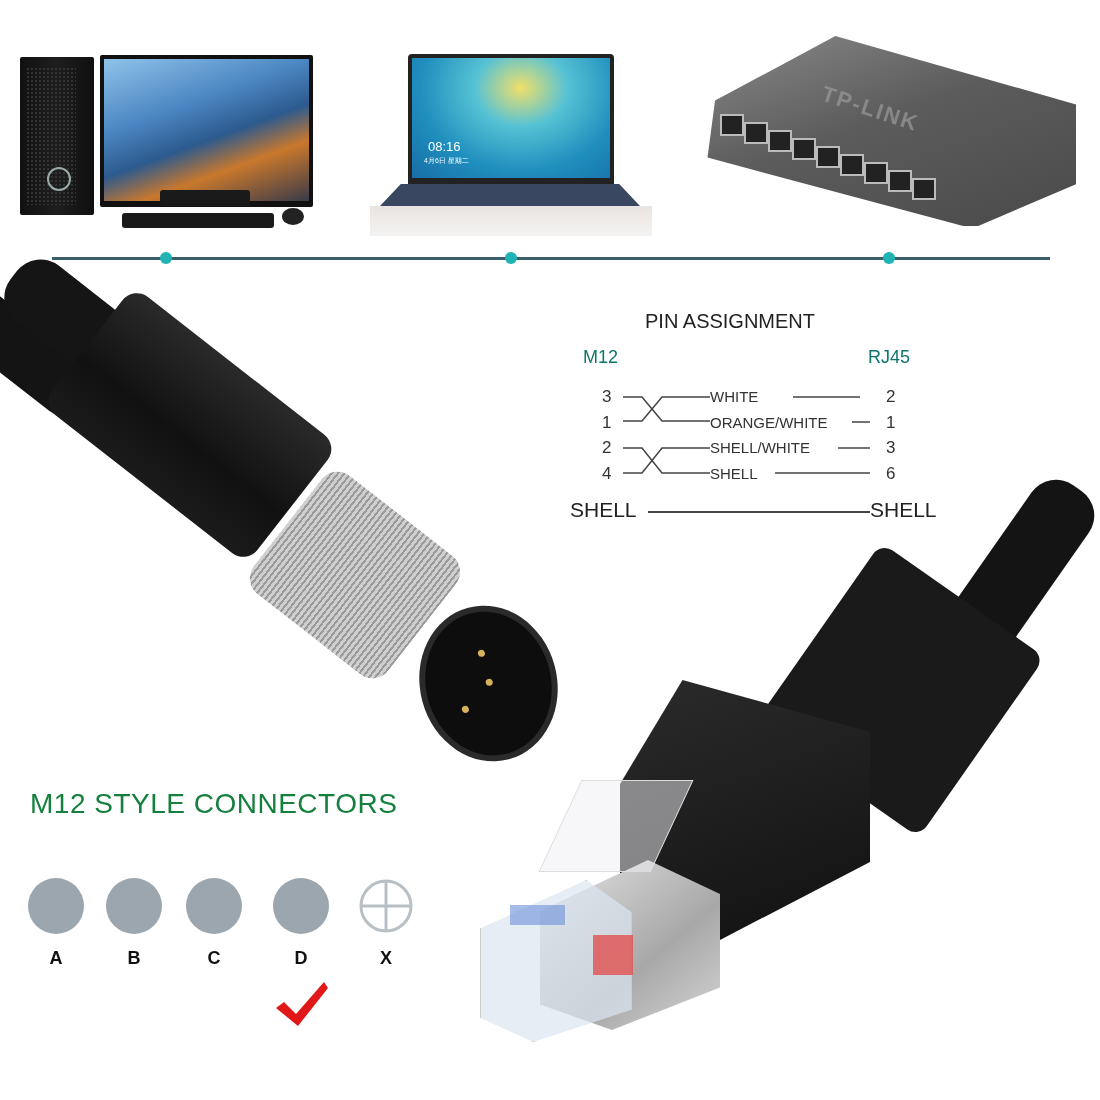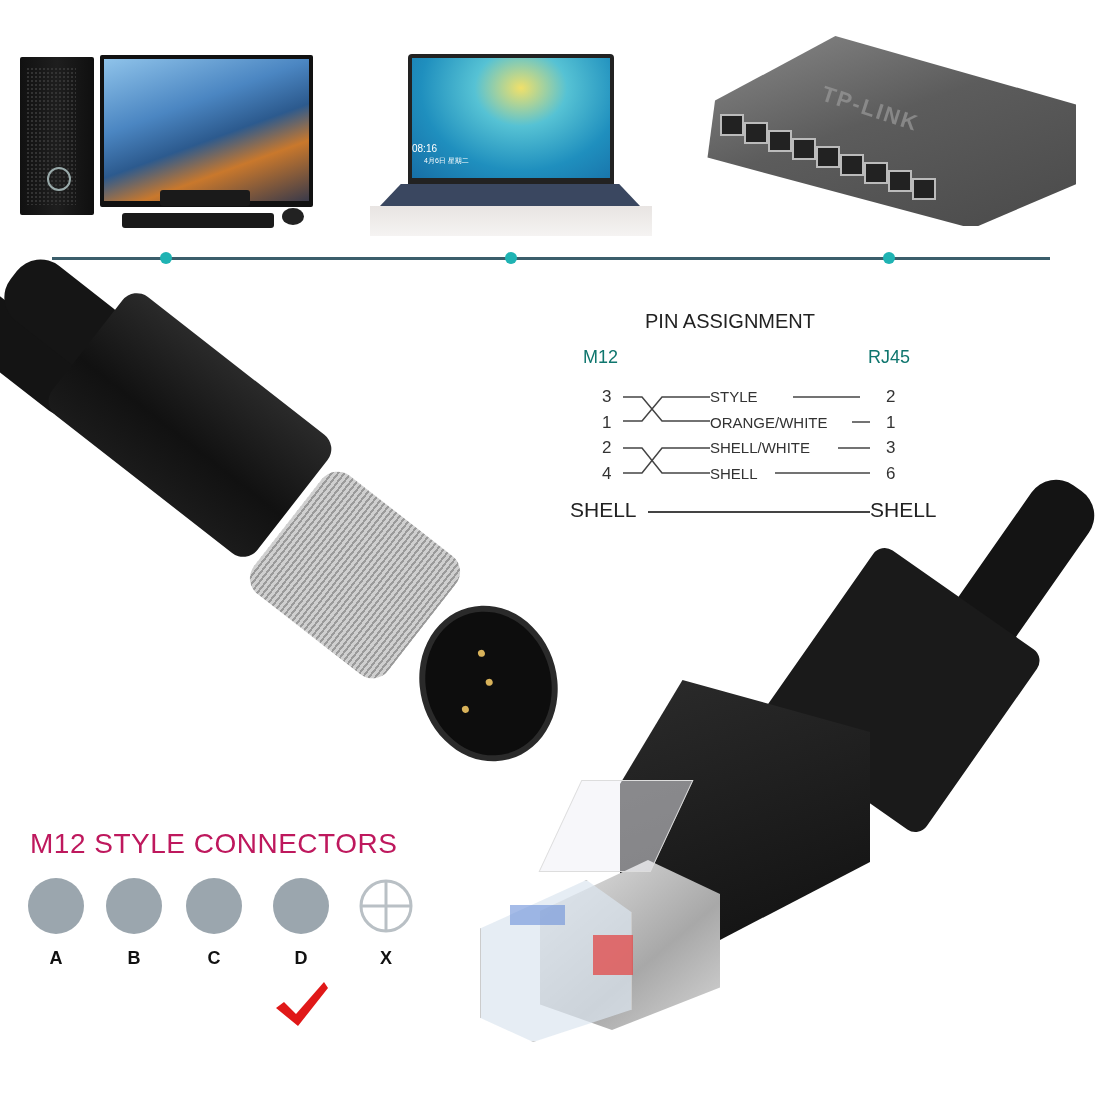--- a/index.html
+++ b/index.html
@@ -11,21 +11,21 @@
   .tower .dots { position:absolute; left:6px; top:10px; right:18px; bottom:10px; background-image:radial-gradient(#333 1px, transparent 1.2px); background-size:4px 4px; }
   .tower .logo { position:absolute; left:27px; top:110px; width:20px; height:20px; border-radius:50%; border:2px solid #9aa; }
   .monitor { left:100px; top:55px; width:213px; height:152px; background:#111; border-radius:2px; }
   .monitor .screen { position:absolute; left:4px; top:4px; right:4px; bottom:6px; background:linear-gradient(160deg,#8fc3ea 0%,#4b86c2 35%,#2c5a8e 55%,#c9782c 72%,#3a3a4a 100%); }
   .mbase { left:160px; top:190px; width:90px; height:16px; background:#1a1a1a; border-radius:3px; }
   .keyboard { left:122px; top:213px; width:152px; height:15px; background:#1a1a1a; border-radius:3px; }
   .mouse { left:282px; top:208px; width:22px; height:17px; background:#222; border-radius:50%; }
 
   .laptop-screen { left:408px; top:54px; width:206px; height:130px; background:#222; border-radius:4px 4px 0 0; }
   .laptop-screen .screen { position:absolute; left:4px; top:4px; right:4px; bottom:6px; background:radial-gradient(ellipse at 55% 25%, #f0e06a 0%, #56c2d4 30%, #1f8fbe 65%, #176ea6 100%); }
-  .laptop-time { position:absolute; left:0; bottom:24px; color:#fff; font-size:10px; }
+  .laptop-time { position:absolute; left:16px; bottom:24px; color:#fff; font-size:13px; }
   .laptop-date { position:absolute; left:12px; bottom:12px; color:#fff; font-size:7px; }
   .laptop-base { left:380px; top:184px; width:260px; height:22px; background:#3a4760; clip-path:polygon(8% 0,92% 0,100% 100%,0 100%); }
   .laptop-palm { left:370px; top:206px; width:282px; height:30px; background:linear-gradient(#e8e4e2,#f5f3f2); clip-path:polygon(0 0,100% 0,100% 100%,0 100%); }
 
   .switch { left:700px; top:36px; width:376px; height:190px; }
   .switch .top { position:absolute; left:0; top:0; width:376px; height:190px; background:linear-gradient(160deg,#8a8a8a 0%,#5c5c5c 45%,#4a4a4a 100%); clip-path:polygon(4% 34%,36% 0,100% 36%,100% 78%,74% 100%,70% 100%,2% 64%); }
   .switch .brand { position:absolute; left:120px; top:60px; color:#9a9a9a; font-size:22px; font-weight:bold; transform:rotate(18deg); letter-spacing:2px; opacity:.7; }
   .port { position:absolute; width:20px; height:18px; background:#222; border:2px solid #bbb; }
 
   
@@ -51,21 +51,21 @@
 
   
   .pin-title { left:645px; top:310px; font-size:20px; color:#222; }
   .pin-hdr { top:347px; font-size:18px; color:#0f766e; }
   .wire-row { font-size:17px; color:#333; }
   .wire-label { font-size:15px; color:#333; }
   .line { height:1.5px; background:#444; }
   .shell { top:498px; font-size:21px; color:#222; }
 
   
-  .m12-title { left:30px; top:828px; font-size:28px; color:#be185d; letter-spacing:0.5px; }
+  .m12-title { left:30px; top:788px; font-size:28px; color:#15803d; letter-spacing:0.5px; }
   .cstyle { width:56px; height:56px; border-radius:50%; background:#9ba6ae; top:878px; }
   .cletter { top:948px; font-size:18px; font-weight:bold; color:#111; width:56px; text-align:center; }
   .check { left:272px; top:978px; width:60px; height:50px; }
 </style>
 </head>
 <body>
 
 <div class="abs tower">
     <div class="dots"></div>
     <div class="logo"></div>
@@ -135,21 +135,21 @@
       <polyline points="43,36 62,36 82,12 130,12"></polyline>
       <polyline points="43,63 62,63 82,88 130,88"></polyline>
       <polyline points="43,88 62,88 82,63 130,63"></polyline>
       <line x1="213" y1="12" x2="280" y2="12"></line>
       <line x1="272" y1="37" x2="290" y2="37"></line>
       <line x1="258" y1="63" x2="290" y2="63"></line>
       <line x1="195" y1="88" x2="290" y2="88"></line>
     </g>
   </svg>
   <span class="abs wire-row" style="left:22px;top:2px;">3</span>
-  <span class="abs wire-label" style="left:130px;top:3px;">STYLE</span>
+  <span class="abs wire-label" style="left:130px;top:3px;">WHITE</span>
   <span class="abs wire-row" style="left:306px;top:2px;">2</span>
 
   <span class="abs wire-row" style="left:22px;top:28px;">1</span>
   <span class="abs wire-label" style="left:130px;top:29px;">ORANGE/WHITE</span>
   <span class="abs wire-row" style="left:306px;top:28px;">1</span>
 
   <span class="abs wire-row" style="left:22px;top:53px;">2</span>
   <span class="abs wire-label" style="left:130px;top:54px;">SHELL/WHITE</span>
   <span class="abs wire-row" style="left:306px;top:53px;">3</span>
 

